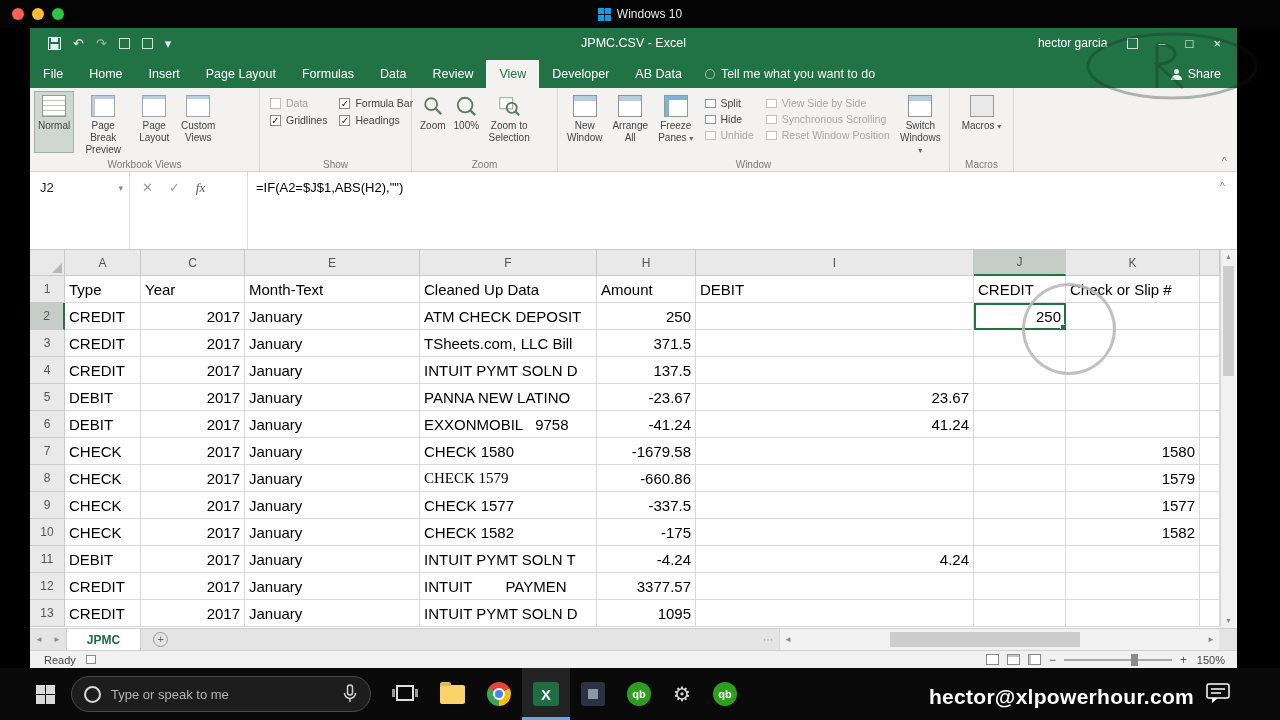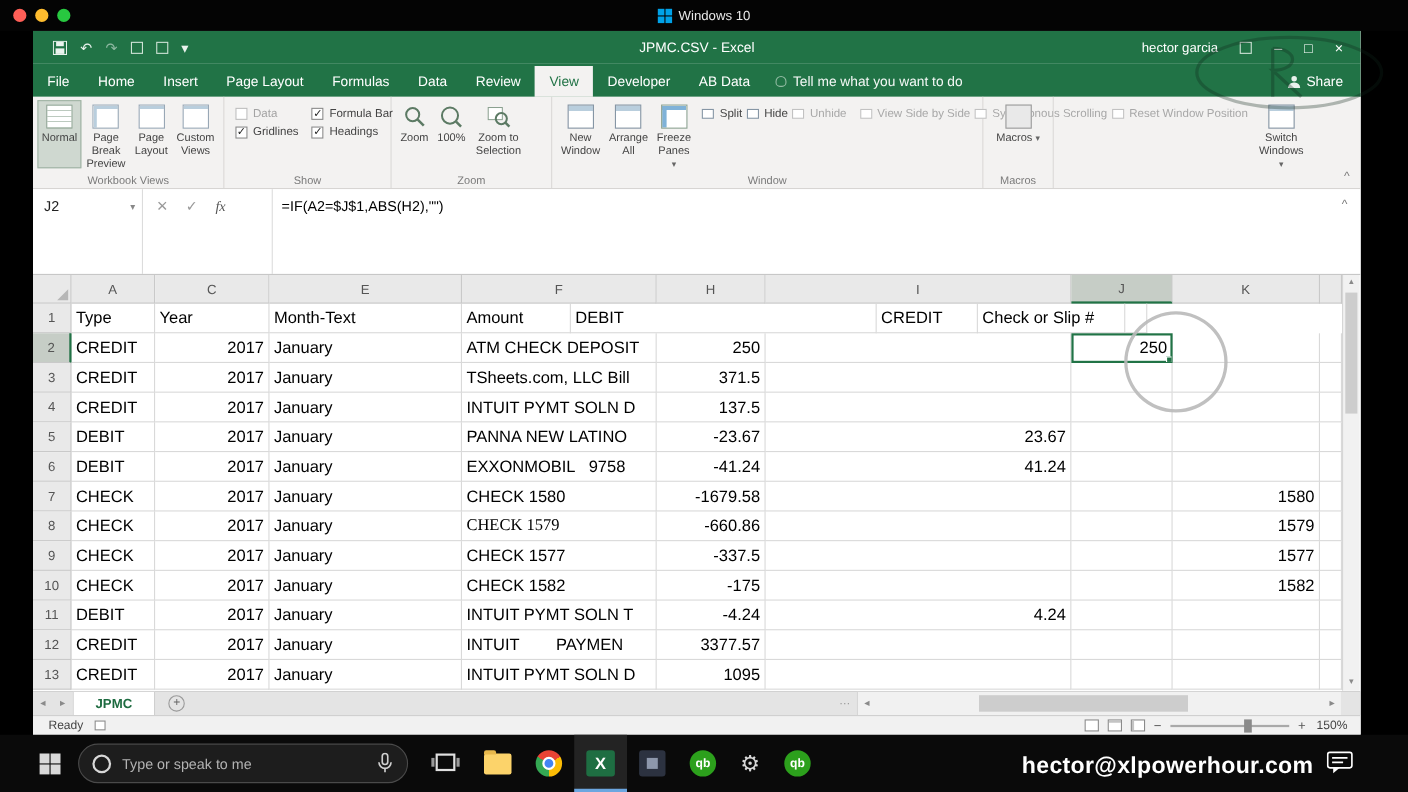--- a/index.html
+++ b/index.html
@@ -50,21 +50,21 @@
   .ic-page { background:#fff; border:1px solid #98a7b5; box-shadow: inset 0 3px 0 #b9cedd; }
   .ic-page2 { background:#fff; border:1px solid #98a7b5; box-shadow: inset 3px 0 0 #b9cedd, inset 0 3px 0 #b9cedd; }
   .ic-win { background:linear-gradient(#b9cedd 0 5px,#fff 5px); border:1px solid #8696a5; }
   .ic-freeze { background:#fff; border:1px solid #8aa08f; box-shadow: inset 4px 0 0 #7fb2d8, inset 0 4px 0 #7fb2d8; }
   .ic-macro { background:#e9e9e9; border:1px solid #9a9a9a; display:flex; align-items:center; justify-content:center; font-size:9px; color:#555; }
   .chkcol { display:flex; flex-direction:column; gap:5px; padding:6px 6px 0 6px; }
   .chk { display:flex; align-items:center; gap:5px; font-size:10.5px; color:#444; white-space:nowrap; }
   .chk .box { width:11px; height:11px; border:1px solid #8a8a8a; background:#fff; font-size:10px; line-height:10px; text-align:center; color:#222; }
   .chk.disabled { color:#a3a3a3; }
   .chk.disabled .box { border-color:#bdbdbd; }
-  .smallcol { display:flex; flex-direction:row; gap:4px; padding:6px 6px 0 6px;justify-content:flex-end; }
+  .smallcol { display:flex; flex-direction:column; gap:4px; padding:6px 6px 0 6px;justify-content:flex-end; }
   .smallbtn { display:flex; align-items:center; gap:5px; font-size:10.5px; color:#444; white-space:nowrap; }
   .smallbtn .sic { width:11px; height:9px; border:1px solid #8696a5; background:#fff; flex:0 0 auto; }
   .smallbtn.disabled { color:#a8a8a8; }
   .smallbtn.disabled .sic { border-color:#c2c2c2; }
   .ribbon-collapse { position:absolute; right:10px; bottom:4px; color:#777; font-size:11px; }
   .dd { color:#666; font-size:8px; }
 
   
   .formula-area { height:78px; background:#fff; border-bottom:1px solid #c7c7c7; display:flex; position:relative; }
   .fa-left { width:100px; border-right:1px solid #dcdcdc; display:flex; align-items:flex-start; padding:8px 6px 0 10px; font-size:13px; color:#222; }
@@ -205,21 +205,21 @@
       <span>Tell me what you want to do</span>
     </span>
     <span class="share">
       <span class="person"></span>
       <span>Share</span>
     </span>
   </div>
 
   <div class="ribbon">
 
-    <div class="rgroup" style="width:174px">
+    <div class="rgroup" style="width:230px">
       <div class="rgroup-body">
         <div class="bigbtn selected">
           <span class="bicon ic-sheet"></span>
           <span>Normal</span>
         </div>
         <div class="bigbtn" style="width:58px">
           <span class="bicon ic-page2"></span>
           <span>Page Break Preview</span>
         </div>
         <div class="bigbtn" style="width:44px">
@@ -379,20 +379,21 @@
           <div class="g-colhdr" style="flex: 0 0 278px; width: 278px;">I</div>
           <div class="g-colhdr hl" style="flex: 0 0 92px; width: 92px;">J</div>
           <div class="g-colhdr" style="flex: 0 0 134px; width: 134px;">K</div>
           <div class="g-colhdr" style="flex: 0 0 20px; width: 20px;"></div>
         </div>
         <div class="g-row">
           <div class="g-rowhdr">1</div>
           <div class="g-cell" style="flex: 0 0 76px; width: 76px;">Type</div>
           <div class="g-cell" style="flex: 0 0 104px; width: 104px;">Year</div>
           <div class="g-cell" style="flex: 0 0 175px; width: 175px;">Month-Text</div>
+          <div class="g-cell" style="flex: 0 0 177px; width: 177px;">Cleaned Up Data</div>
           <div class="g-cell" style="flex: 0 0 99px; width: 99px;">Amount</div>
           <div class="g-cell" style="flex: 0 0 278px; width: 278px;">DEBIT</div>
           <div class="g-cell" style="flex: 0 0 92px; width: 92px;">CREDIT</div>
           <div class="g-cell" style="flex: 0 0 134px; width: 134px;">Check or Slip #</div>
           <div class="g-cell" style="flex: 0 0 20px; width: 20px;"></div>
         </div>
         <div class="g-row">
           <div class="g-rowhdr hl">2</div>
           <div class="g-cell" style="flex: 0 0 76px; width: 76px;">CREDIT</div>
           <div class="g-cell right" style="flex: 0 0 104px; width: 104px;">2017</div>

